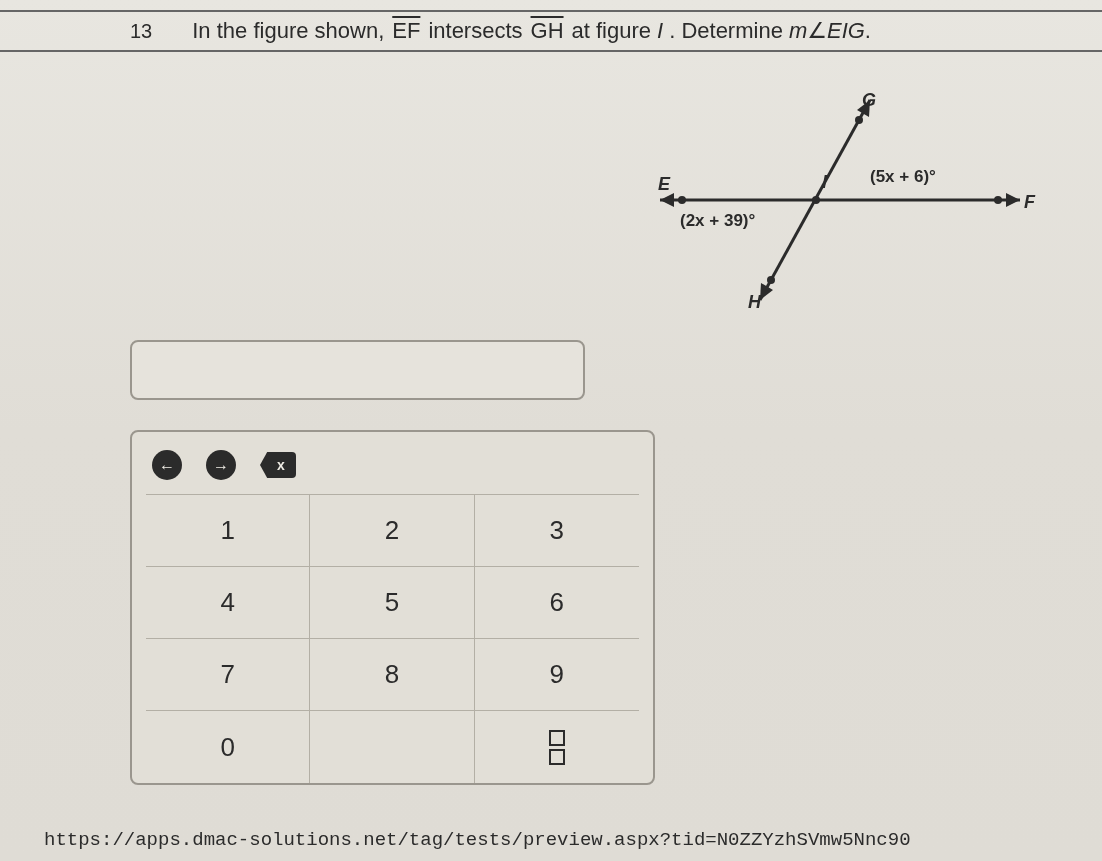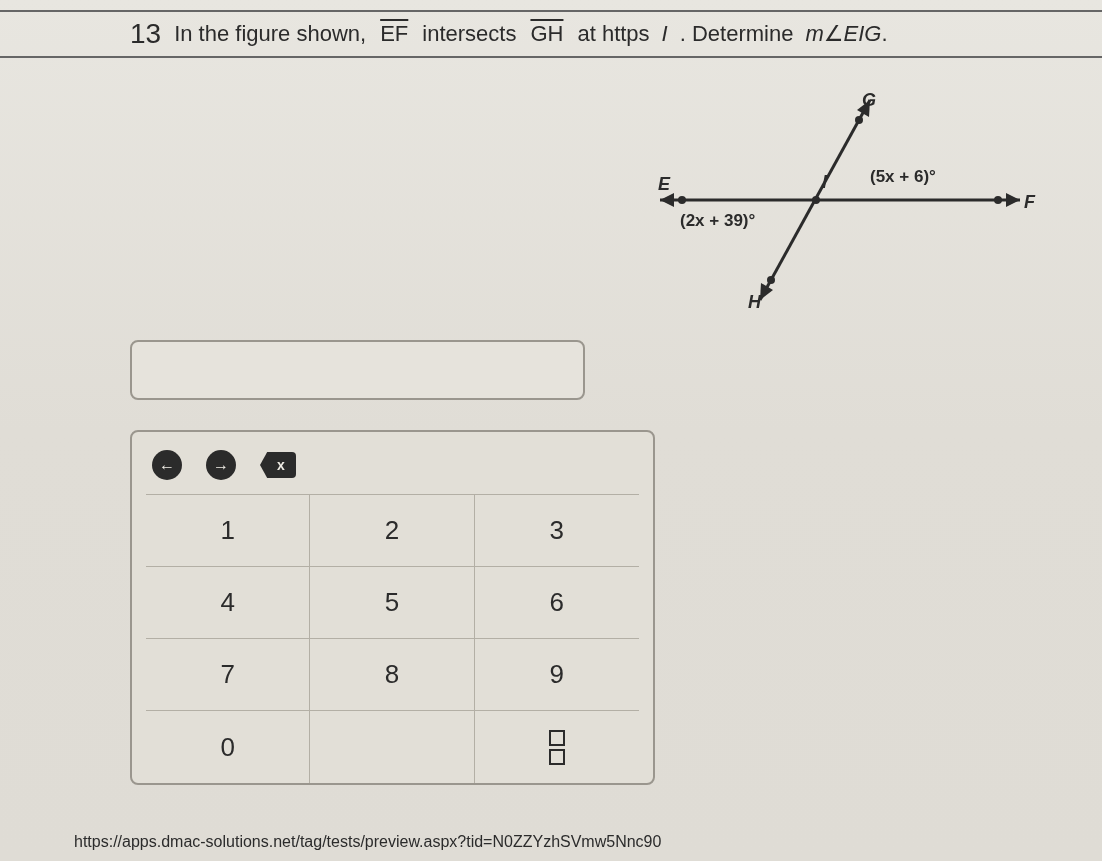--- a/index.html
+++ b/index.html
@@ -22,32 +22,32 @@
     top: 10px;
     left: 0;
     right: 0;
     border-top: 2px solid #666;
     border-bottom: 2px solid #666;
     padding: 6px 20px 6px 0;
     display: flex;
     align-items: center;
   }
   .q-number {
-    font-size: 28px;
+    font-size: 20px;
     font-weight: 400;
     color: #2b2b2b;
     margin-left: 130px;
-    margin-right: 13px;
+    margin-right: 40px;
   }
   .q-text {
     font-size: 22px;
     color: #2b2b2b;
     display: flex;
     align-items: center;
-    gap: 12px;
+    gap: 6px;
     flex-wrap: wrap;
   }
   .overline {
     text-decoration: overline;
     padding: 0 2px;
   }
   .ital { font-style: italic; }
   .angle-sym { font-style: normal; }
   .figure {
     position: absolute;
@@ -137,24 +137,24 @@
     gap: 3px;
   }
   .frac-icon .sq {
     width: 16px;
     height: 16px;
     border: 2px solid #2b2b2b;
   }
   .footer-url {
     position: absolute;
     bottom: 10px;
-    left: 74px;
-    font-size: 16px;
-    color: #2b2b2b;
-    font-family: Liberation Sans, sans-serif;
+    left: 44px;
+    font-size: 19px;
+    color: #2b2b2b;
+    font-family: Liberation Mono, monospace;
   }
   .fig-label {
     font-family: Verdana, sans-serif;
     font-size: 18px;
     font-weight: bold;
     font-style: italic;
     fill: #2b2b2b;
   }
   .fig-expr {
     font-family: Verdana, sans-serif;
@@ -168,21 +168,21 @@
 
 <div class="page">
 
   <div class="header-row">
     <div class="q-number">13</div>
     <div class="q-text">
       <span>In the figure shown,</span>
       <span class="overline">EF</span>
       <span>intersects</span>
       <span class="overline">GH</span>
-      <span>at https</span>
+      <span>at figure</span>
       <span class="ital">I</span>
       <span>. Determine</span>
       <span>
         <span class="ital">m</span><span class="angle-sym">∠</span><span class="ital">EIG</span><span>.</span>
       </span>
     </div>
   </div>
 
   <div class="figure">
     <svg viewBox="0 0 400 220">

